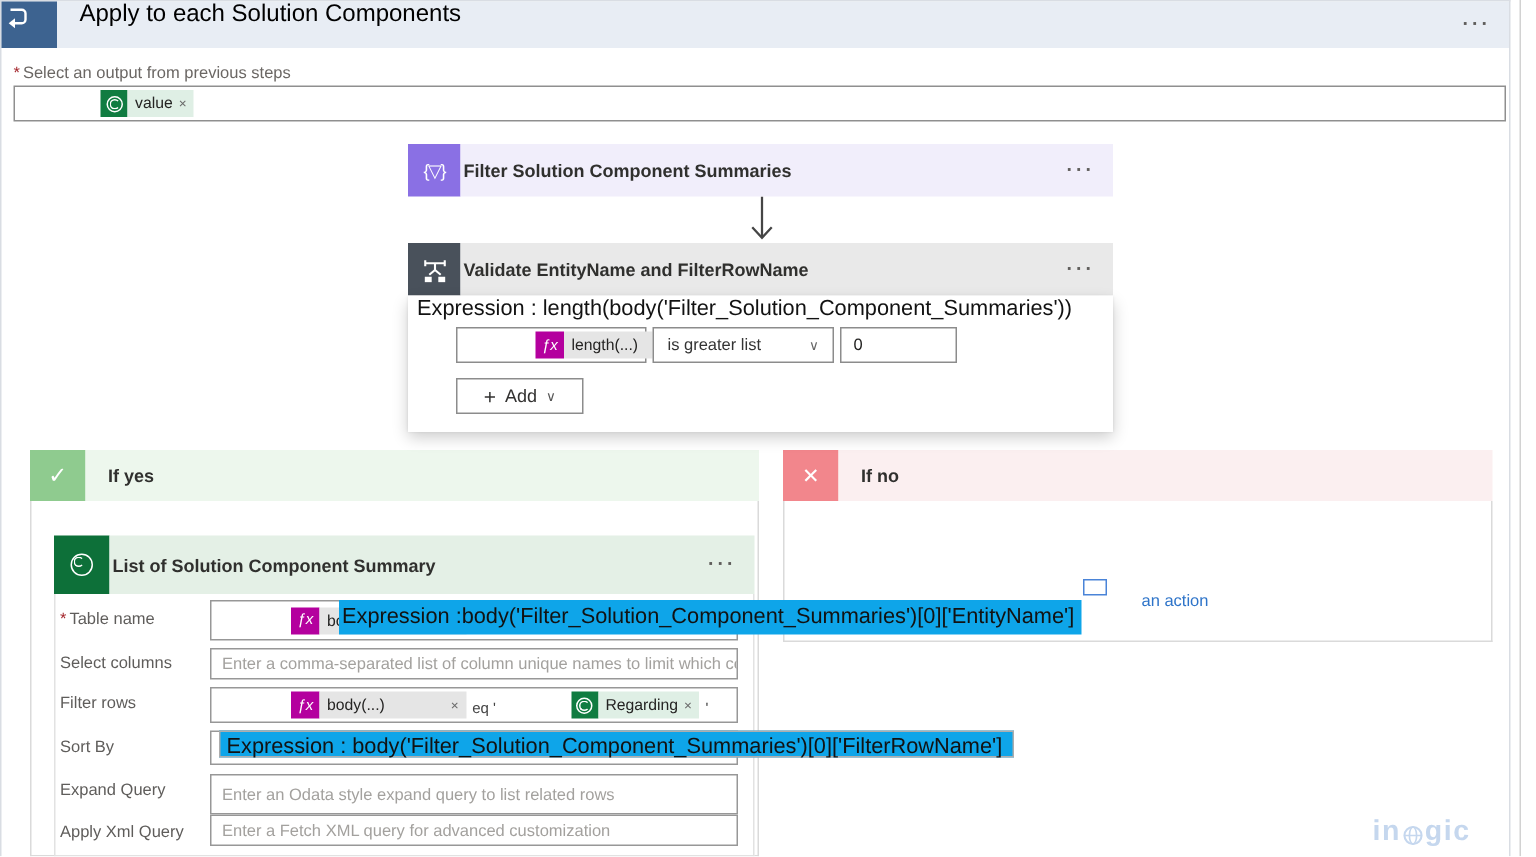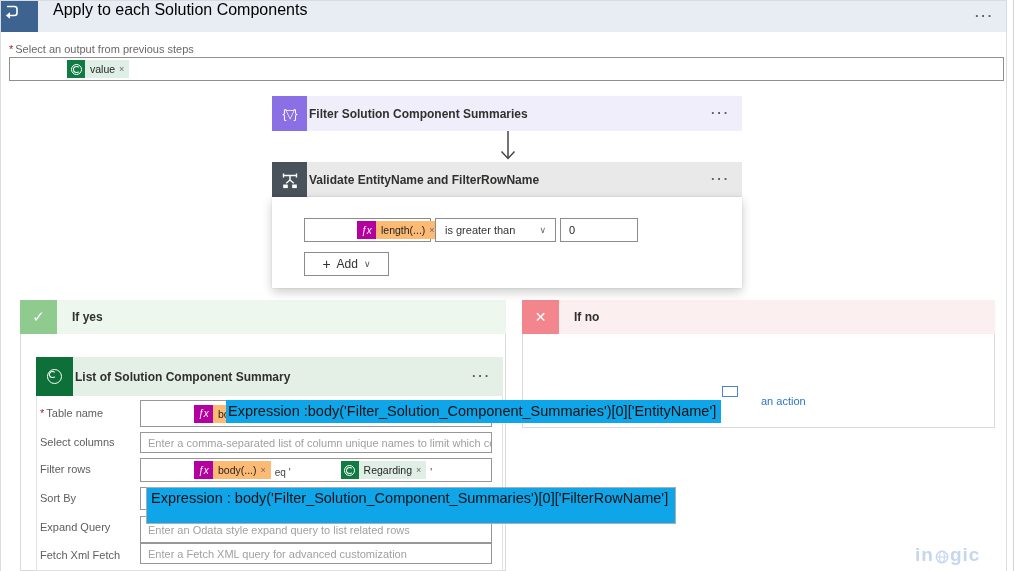--- a/index.html
+++ b/index.html
@@ -26,21 +26,21 @@
                display:flex; align-items:center; padding-left:9px; }
 
   
   .token { display:inline-flex; align-items:center; height:18px; font-size:10.5px; color:#252423; cursor:pointer;padding-left:48px; }
   .token .tico { height:100%; display:flex; align-items:center; justify-content:center; color:#fff; }
   .token .tpill { height:100%; display:flex; align-items:center; padding:0 5px; white-space:nowrap; }
   .token .tx { font-size:9px; color:#6b6b6b; margin-left:4px; }
   .tok-green .tico { width:18px; background:#107c41; }
   .tok-green .tpill { background:#dfefe5; }
   .tok-fx .tico { width:19px; background:#b4009e; font-style:italic; font-size:10px; }
-  .tok-fx .tpill { background:#fdba74; }
+  .tok-fx .tpill { background:#e5e5e5;gap:40px; }
   .ring { width:11px; height:11px; border:1.6px solid #fff; border-radius:50%; position:relative; }
   .ring:after { content:""; position:absolute; left:1px; top:1px; width:5px; height:5px; border:1.3px solid #fff;
                 border-right-color:transparent; border-radius:50%; }
 
   
   .filter-card { left:272px; top:96px; width:470px; height:35px; }
   .filter-card .cicon { width:35px; background:#8a70e4; font-size:12px; }
   .filter-card .chead { background:#f1eefb; }
   .glyph-filter { letter-spacing:-1px; }
 
@@ -87,21 +87,21 @@
                border:1px solid #e2e2e2; border-top:none; }
   .flabel { position:absolute; left:40px; font-size:11px; color:#5f5d5b; white-space:nowrap; }
   .finput { position:absolute; left:140px; width:352px; border:1px solid #979797; background:#fff;
             font-family:"Liberation Sans",sans-serif; font-size:11px; color:#252423; padding-left:7px; }
   .finput::placeholder { color:#a3a19e; opacity:1; }
   .fbox { position:absolute; left:140px; width:352px; border:1px solid #979797; background:#fff;
           display:flex; align-items:center; padding-left:5px; overflow:hidden; white-space:nowrap; }
   .eqtxt { font-size:10px; color:#444; margin:5px 2px 0 4px; white-space:pre; }
   .overlay { position:absolute; background:#0ea5e9; font-size:14.5px; color:#121212; white-space:nowrap; z-index:30; }
   .ov-table { left:226px; top:400px; height:23px; line-height:23px; padding:0 5px 0 2px; }
-  .ov-sort { left:146px; top:487px; height:37px; line-height:21px; border:1px solid #adadad; padding:0 7px 0 4px; }
+  .ov-sort { left:146px; top:487px; height:18px; line-height:21px; border:1px solid #adadad; padding:0 7px 0 4px; }
 
   
   .edge-line { position:absolute; left:1013px; top:0; width:1px; height:571px; background:#d2d2d2; }
   .watermark { position:absolute; left:915px; top:544px; display:flex; align-items:center; z-index:40;
                font-size:19px; font-weight:700; color:#c5d7ee; letter-spacing:1px; }
   .watermark svg { margin:3px 1px 0 1px; }
 </style>
 </head>
 <body>
 
@@ -158,31 +158,32 @@
         <rect x="12.2" y="14.5" width="4.6" height="3.6" fill="#fff"></rect>
       </svg>
     </div>
     <div class="chead">
       <div class="ttl">Validate EntityName and FilterRowName</div>
       <div class="menu">···</div>
     </div>
   </div>
 
   <div class="cond-body">
+    <div class="cond-caption">Expression : length(body('Filter_Solution_Component_Summaries'))</div>
     <div class="cbox cond-operand">
       <span class="token tok-fx">
         <span class="tico">ƒx</span>
         <span class="tpill">
             <span>length(...)</span>
         <span class="tx">×</span>
           </span>
       </span>
     </div>
     <div class="cbox cond-operator">
-      <span>is greater than</span>
+      <span>is greater list</span>
       <span class="chev">∨</span>
     </div>
     <div class="cbox cond-value">
       <span>0</span>
     </div>
     <div class="add-btn">
       <span class="plus">+</span>
       <span>Add</span>
       <span class="chev">∨</span>
     </div>
@@ -254,21 +255,21 @@
     <span class="eqtxt">'</span>
   </div>
 
   <div class="flabel" style="top:492px;">Sort By</div>
   <div class="fbox" style="top:487px; height:23px;"></div>
   <div class="overlay ov-sort">Expression : body('Filter_Solution_Component_Summaries')[0]['FilterRowName']</div>
 
   <div class="flabel" style="top:521px;">Expand Query</div>
   <input class="finput" style="top: 516px; height: 27px;" readonly="" placeholder="Enter an Odata style expand query to list related rows">
 
-  <div class="flabel" style="top:549px;">Fetch Xml Fetch</div>
+  <div class="flabel" style="top:549px;">Apply Xml Query</div>
   <input class="finput" style="top: 543px; height: 21px;" readonly="" placeholder="Enter a Fetch XML query for advanced customization">
 
   <div class="edge-line"></div>
 
   <div class="watermark">
     <span>in</span>
     <svg width="14" height="14" viewBox="0 0 14 14" fill="none">
       <circle cx="7" cy="7" r="5.7" stroke="#c5d7ee" stroke-width="1.4"></circle>
       <ellipse cx="7" cy="7" rx="2.4" ry="5.7" stroke="#c5d7ee" stroke-width="1.1"></ellipse>
       <line x1="1.3" y1="7" x2="12.7" y2="7" stroke="#c5d7ee" stroke-width="1.1"></line>

